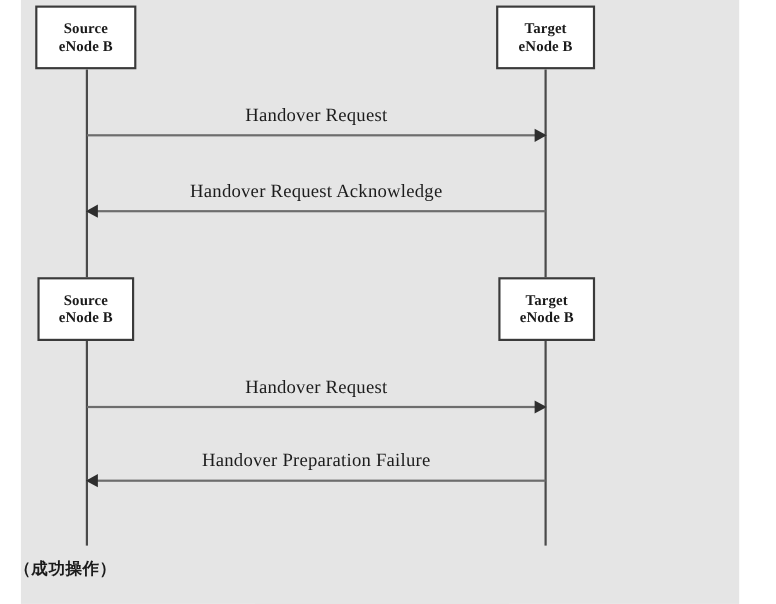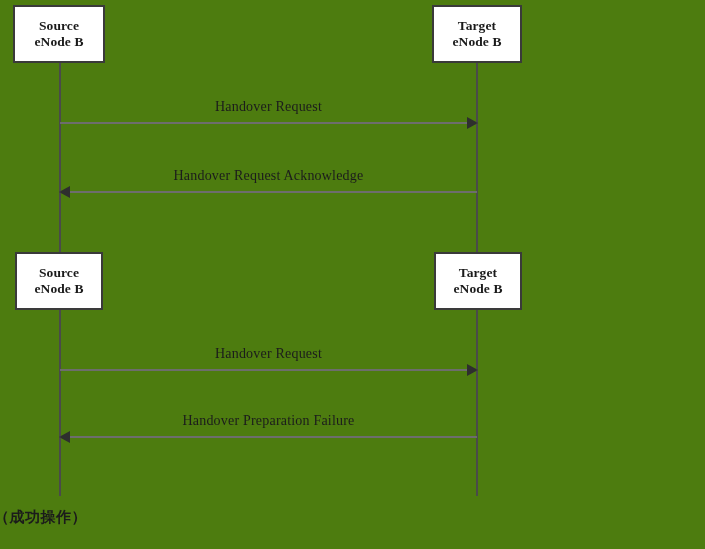--- a/index.html
+++ b/index.html
@@ -7,24 +7,25 @@
     padding: 0;
     background: #ffffff;
   }
   body {
     font-family: "Liberation Serif", "DejaVu Serif", serif;
     color: #111111;
   }
 
   #canvas {
     position: relative;
-    width: 705px;
+    width: 653px;
     height: 549px;
-    background: #4d7c0f;
+    background: #e5e5e5;
     overflow: hidden;
+    margin-left: 19px;
   }
 
   
   .actor-box {
     position: absolute;
     box-sizing: border-box;
     border: 2px solid #3a3a3a;
     background: #ffffff;
     display: flex;
     flex-direction: column;
@@ -77,21 +78,21 @@
   .msg.to-left .head {
     left: -1px;
     border-right: 11px solid #2e2e2e;
   }
   .msg .label {
     position: absolute;
     left: 0;
     width: 100%;
     bottom: 7px;
     text-align: center;
-    font-size: 14px;
+    font-size: 17px;
     font-weight: 400;
     color: #1c1c1c;
     white-space: nowrap;
     letter-spacing: 0.2px;
   }
 
   
   .caption {
     position: absolute;
     font-family: "DejaVu Sans", "Liberation Sans", sans-serif;

